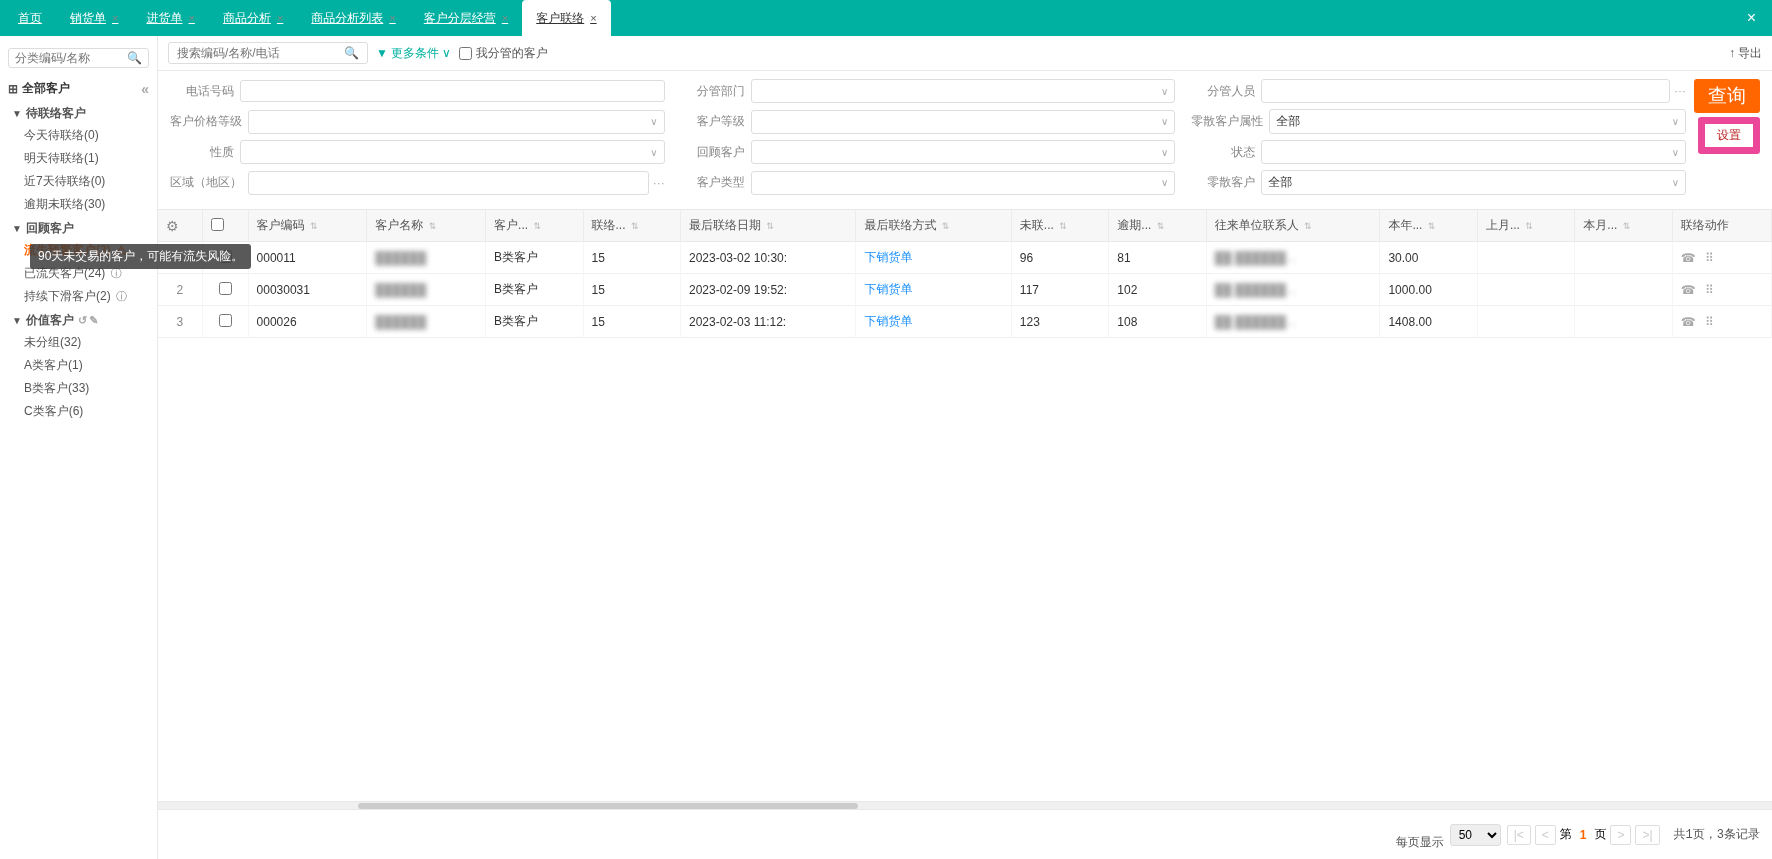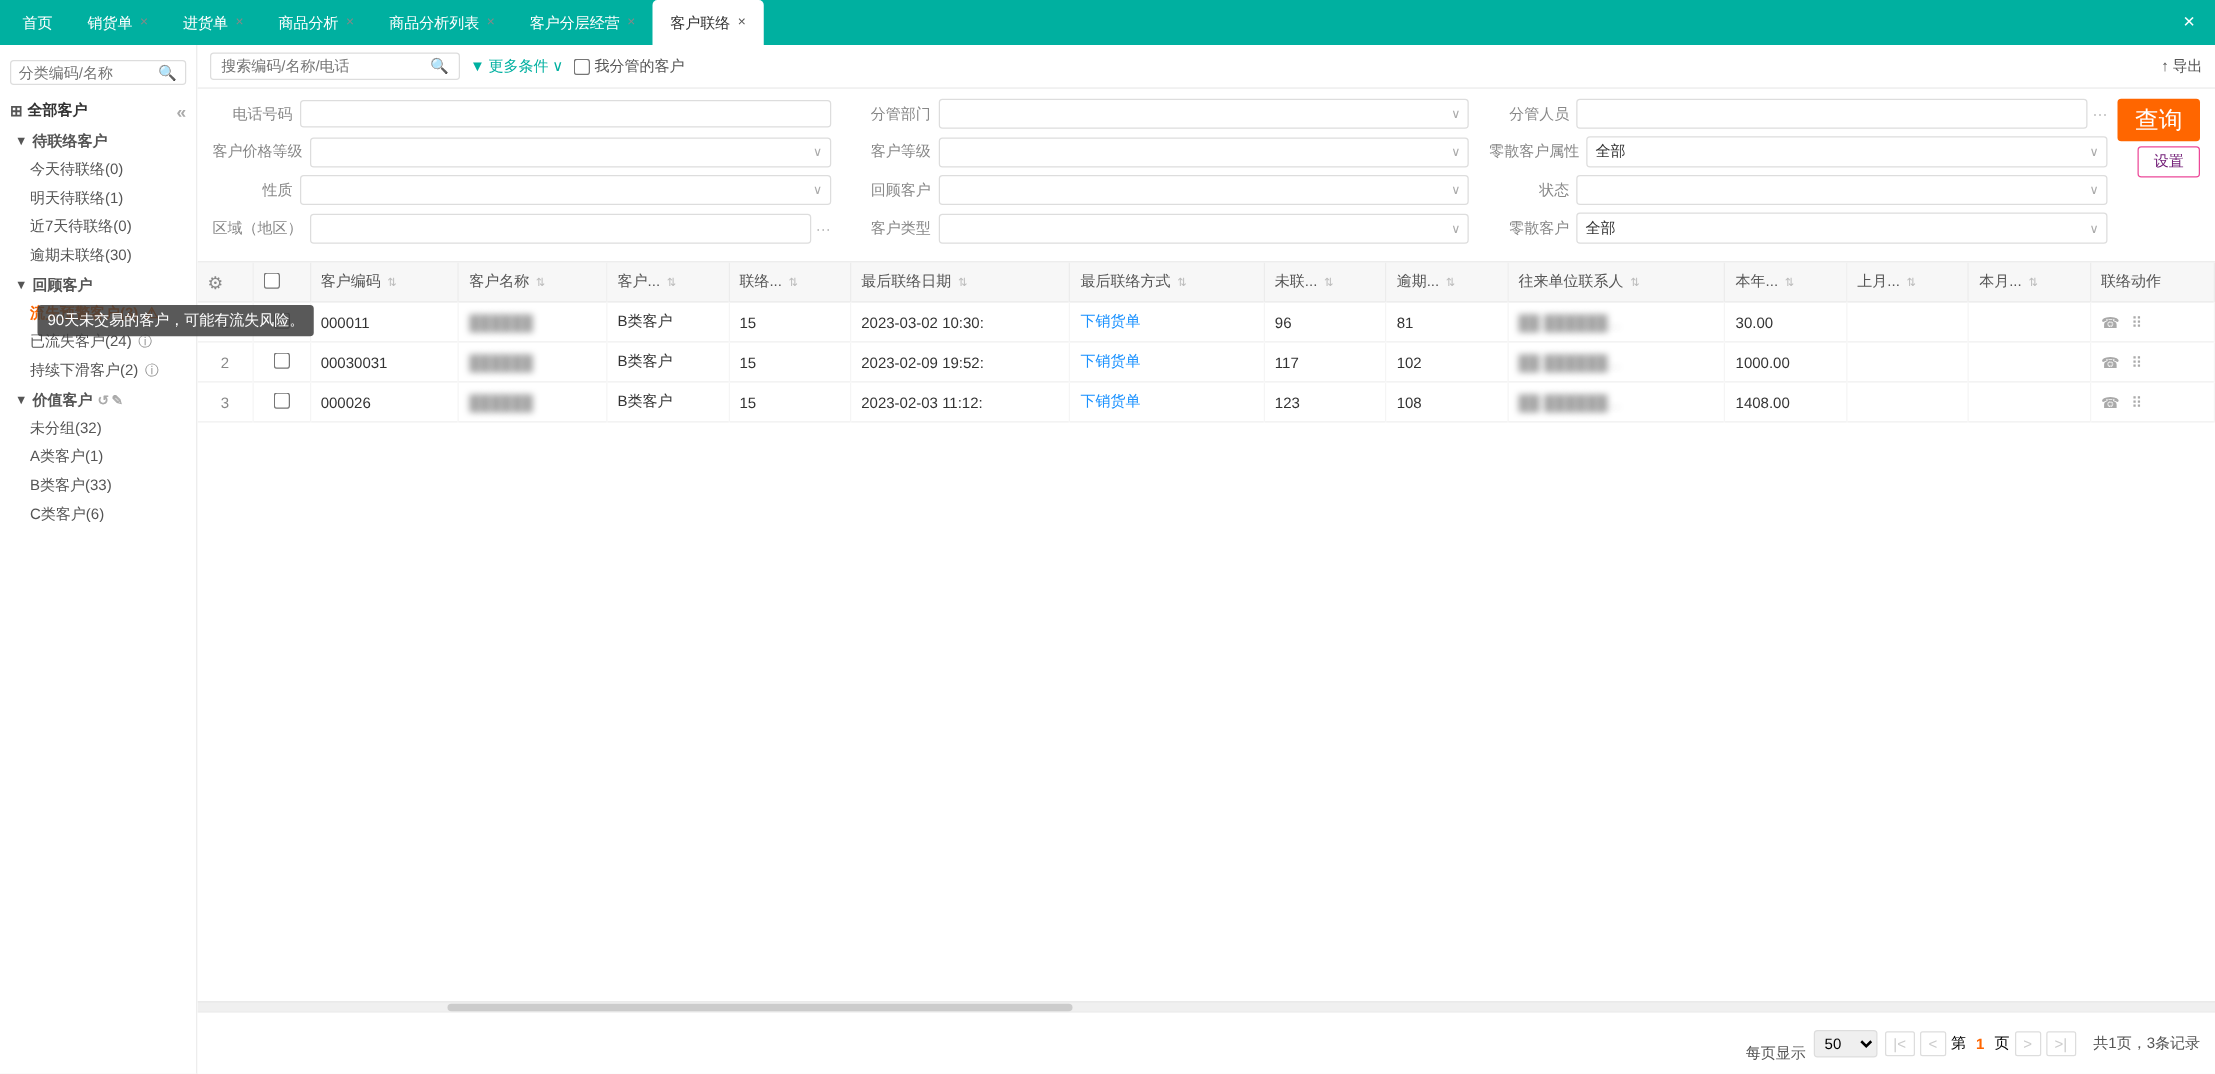--- a/index.html
+++ b/index.html
@@ -15,20 +15,21 @@
     }
     .top-tab {
       display: flex;
       align-items: center;
       padding: 0 14px;
       height: 36px;
       color: #fff;
       cursor: pointer;
       white-space: nowrap;
       font-size: 13px;
+      text-decoration: underline;
     }
     .top-tab.active {
       background: #fff;
       color: #333;
       border-radius: 4px 4px 0 0;
     }
     .top-tab .close-icon {
       margin-left: 6px;
       font-size: 11px;
       color: #888;
@@ -249,22 +250,22 @@
       background: #ff6600;
       color: #fff;
       border: none;
       border-radius: 3px;
       padding: 4px 14px;
       cursor: pointer;
       font-size: 19px;
     }
     .btn-settings {
       background: #fff;
-      color: #701a75;
-      border: 1px solid #ec4899;
+      color: #b91c1c;
+      border: 7px solid #ec4899;
       border-radius: 3px;
       padding: 3px 12px;
       cursor: pointer;
       font-size: 12px;
     }
 
     
     .table-area {
       flex: 1;
       overflow: auto;
@@ -325,21 +326,21 @@
       border: 1px solid #ddd;
       background: #fff;
       border-radius: 2px;
       padding: 2px 6px;
       cursor: pointer;
       color: #555;
       font-size: 12px;
     }
     .page-nav-btn.disabled { color: #ccc; cursor: default; }
     .page-num { color: #ff6600; font-weight: bold; padding: 0 4px; }
-    .page-total { color: #555; margin-left: 8px; }
+    .page-total { color: #555; margin-left: 8px; font-family: Liberation Mono, monospace; }
 
     
     .bottom-scrollbar {
       height: 8px;
       background: #f0f0f0;
       border-top: 1px solid #e8e8e8;
       flex-shrink: 0;
       position: relative;
     }
     .bottom-scrollbar-inner {

